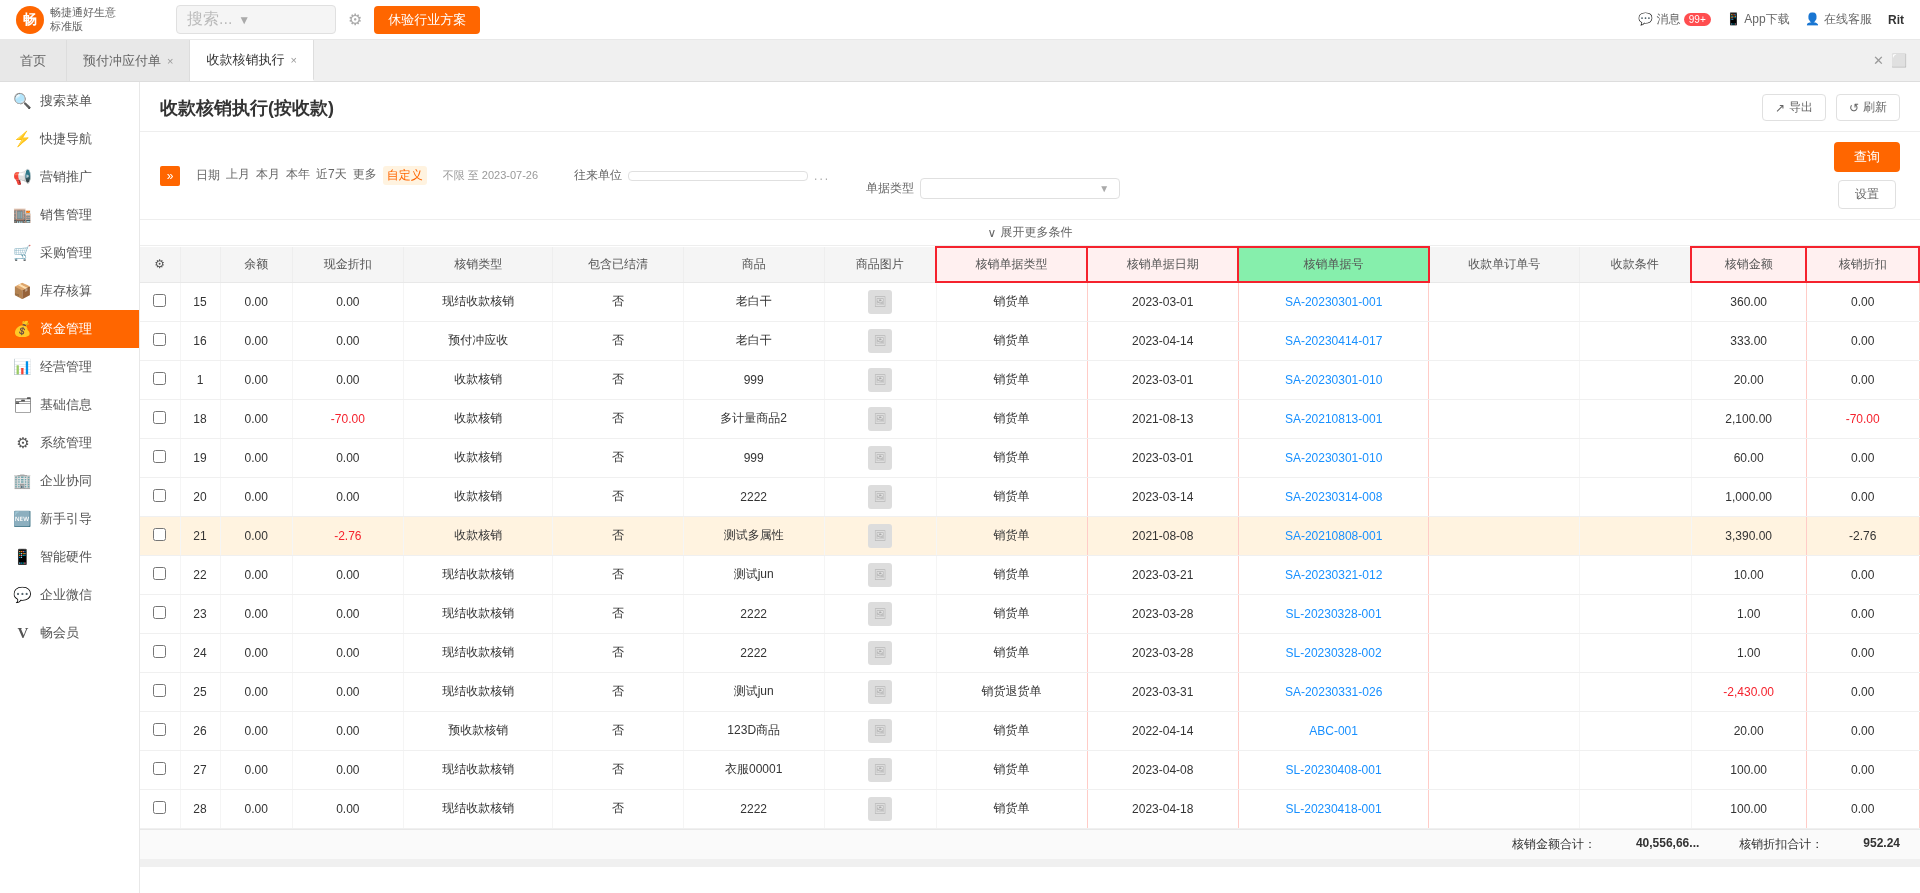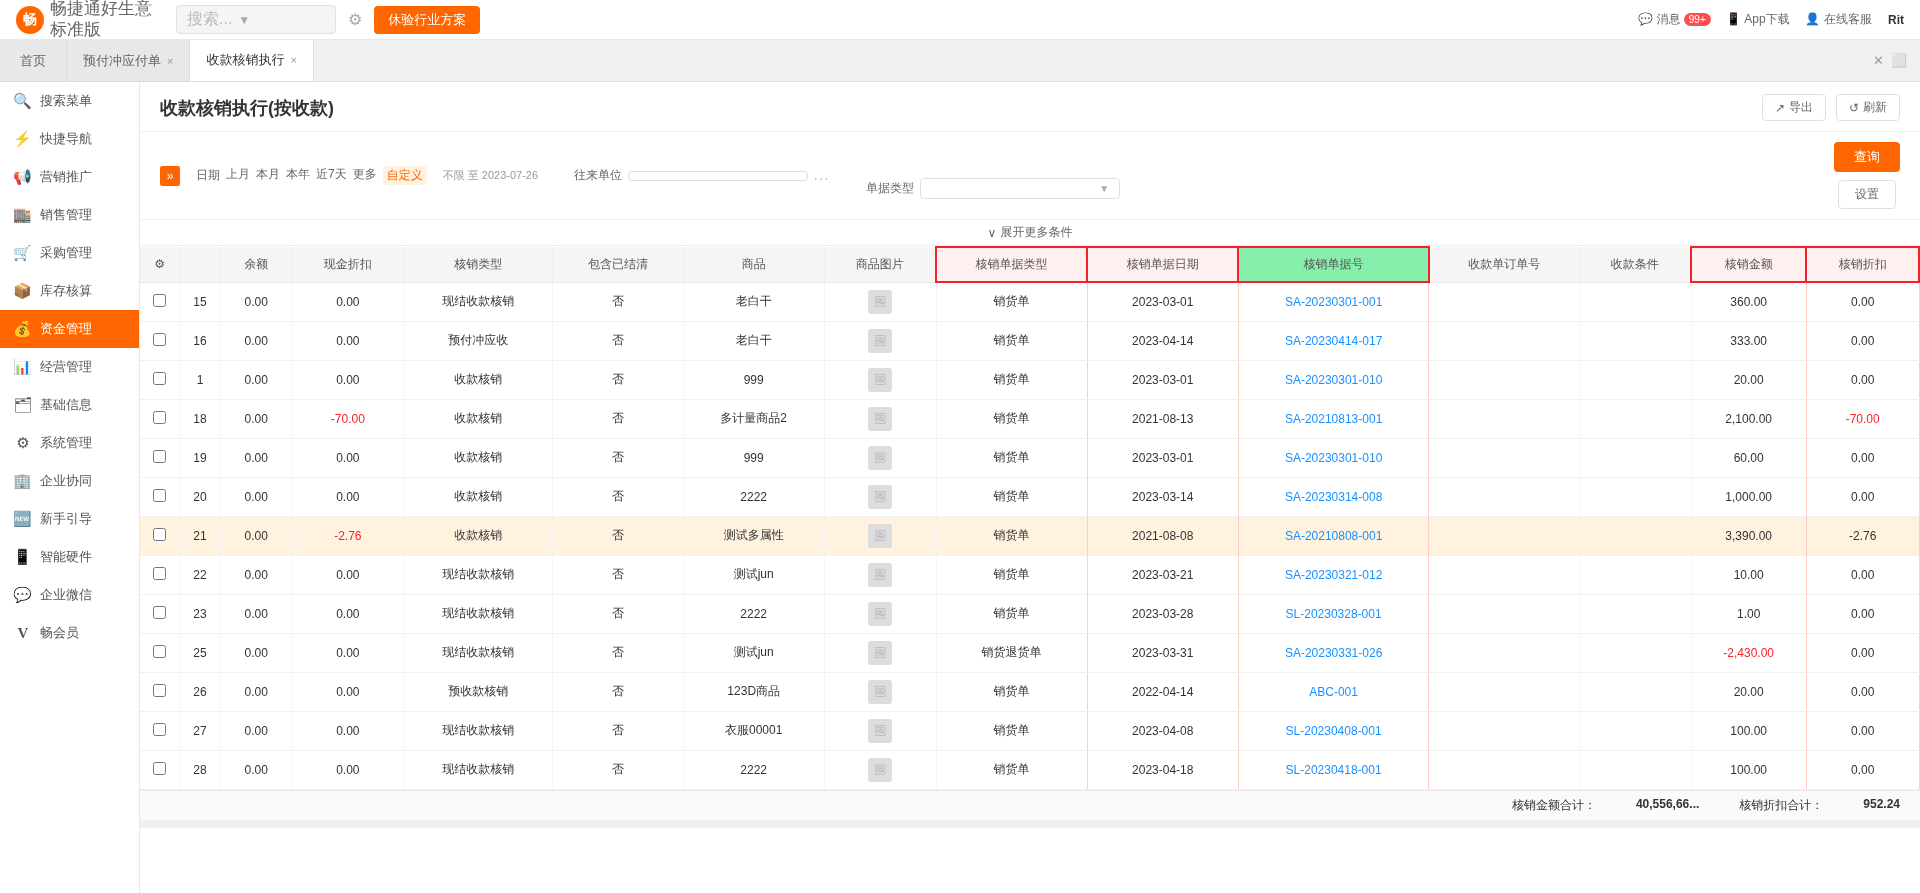--- a/index.html
+++ b/index.html
@@ -74,21 +74,21 @@
 
     
     .h-scrollbar { height: 8px; background: #f0f0f0; }
   </style>
 </head>
 <body>
 
 <div class="top-bar">
   <div class="logo-area">
     <div class="logo-icon">畅</div>
-    <div class="logo-text" style="white-space:pre;font-size:17px;">畅捷通好生意
+    <div class="logo-text" style="white-space:pre;font-size:11px;">畅捷通好生意
 标准版</div>
   </div>
   <div class="top-search" style="margin-left:8px;">
     <span style="color:#bbb;font-size:16px;">搜索...</span>
     <span style="color:#aaa;">▼</span>
   </div>
   <span style="color:#aaa;font-size:16px;cursor:pointer;">⚙</span>
   <button class="industry-btn">休验行业方案</button>
   <div class="top-bar-right">
     <span style="cursor:pointer;">💬 消息 <span class="badge">99+</span></span>
@@ -422,20 +422,39 @@
               <td style="border-left: 1px solid rgb(255, 204, 199); border-right: 1px solid rgb(255, 204, 199);">销货单</td>
               <td style="border-left: 1px solid rgb(255, 204, 199); border-right: 1px solid rgb(255, 204, 199);">2023-03-28</td>
               <td style="border-left: 1px solid rgb(255, 204, 199); border-right: 1px solid rgb(255, 204, 199);"><a class="link-text">SL-20230328-001</a></td>
               <td></td>
               <td></td>
               <td style="border-left: 1px solid rgb(255, 204, 199); border-right: 1px solid rgb(255, 204, 199);">1.00</td>
               <td style="border-left: 1px solid rgb(255, 204, 199); border-right: 1px solid rgb(255, 204, 199);">0.00</td>
             </tr>
             <tr>
               <td><input type="checkbox" style=""></td>
+              <td>24</td>
+              <td>0.00</td>
+              <td>0.00</td>
+              <td>现结收款核销</td>
+              <td>否</td>
+              <td>2222</td>
+              <td>
+                <div style="width:24px;height:24px;background:#ddd;border-radius:3px;margin:auto;display:flex;align-items:center;justify-content:center;font-size:10px;color:#aaa;">🖼</div>
+              </td>
+              <td style="border-left: 1px solid rgb(255, 204, 199); border-right: 1px solid rgb(255, 204, 199);">销货单</td>
+              <td style="border-left: 1px solid rgb(255, 204, 199); border-right: 1px solid rgb(255, 204, 199);">2023-03-28</td>
+              <td style="border-left: 1px solid rgb(255, 204, 199); border-right: 1px solid rgb(255, 204, 199);"><a class="link-text">SL-20230328-002</a></td>
+              <td></td>
+              <td></td>
+              <td style="border-left: 1px solid rgb(255, 204, 199); border-right: 1px solid rgb(255, 204, 199);">1.00</td>
+              <td style="border-left: 1px solid rgb(255, 204, 199); border-right: 1px solid rgb(255, 204, 199);">0.00</td>
+            </tr>
+            <tr>
+              <td><input type="checkbox" style=""></td>
               <td>25</td>
               <td>0.00</td>
               <td>0.00</td>
               <td>现结收款核销</td>
               <td>否</td>
               <td>测试jun</td>
               <td>
                 <div style="width:24px;height:24px;background:#ddd;border-radius:3px;margin:auto;display:flex;align-items:center;justify-content:center;font-size:10px;color:#aaa;">🖼</div>
               </td>
               <td style="border-left: 1px solid rgb(255, 204, 199); border-right: 1px solid rgb(255, 204, 199);">销货退货单</td>

